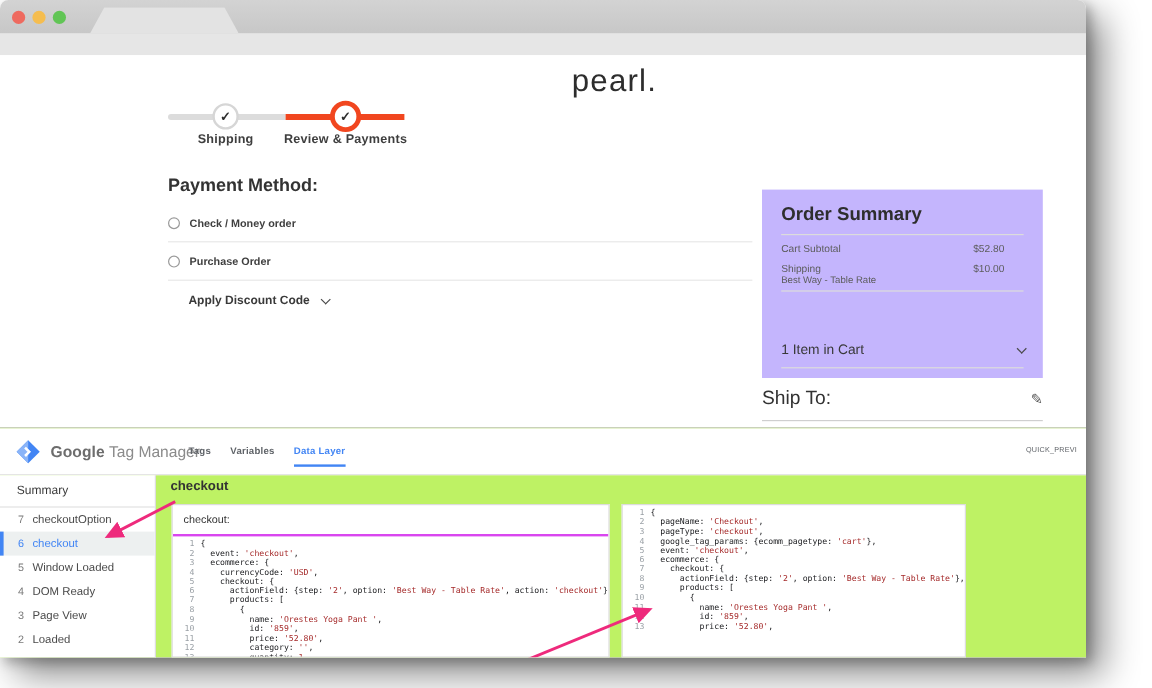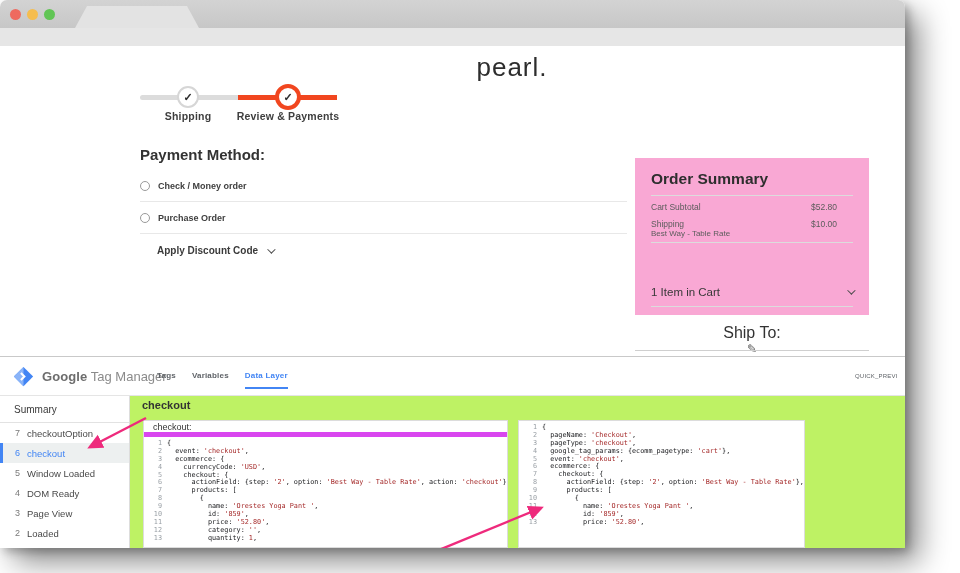--- a/index.html
+++ b/index.html
@@ -43,33 +43,33 @@
   .radio { width:10px; height:10px; border:1px solid #9a9a9a; border-radius:50%;
     background:#fff; margin-right:8px; }
   .pay-lbl { font-size:9px; font-weight:600; color:#3f3f3f; }
   .pay-div { position:absolute; left:140px; width:487px; height:1px; background:#e8e8e8; }
   .discount { position:absolute; left:157px; top:199px; font-size:10px; font-weight:700;
     color:#3a3a3a; display:flex; align-items:center; gap:9px; }
   .chev { width:6px; height:6px; border-right:1.6px solid #4a4a4a;
     border-bottom:1.6px solid #4a4a4a; transform:rotate(45deg) translateY(-2px); }
 
   .order-card { position:absolute; left:635px; top:112px; width:234px; height:157px;
-    background:#f9a8d4; }
+    background:#c4b5fd; }
   .oc-title { position:absolute; left:16px; top:12px; font-size:15.5px; font-weight:600; color:#2e2e2e; }
   .oc-div { position:absolute; left:16px; right:16px; height:1px; background:#dcdcdc; }
   .oc-row { position:absolute; left:16px; right:32px; display:flex;
     justify-content:space-between; font-size:8.5px; color:#5c5c5c; }
   .oc-sub { position:absolute; left:16px; font-size:8px; color:#5c5c5c; }
   .oc-total { position:absolute; left:16px; right:16px; display:flex; justify-content:space-between; }
   .oc-total .tl { font-size:11.5px; font-weight:600; color:#333; }
   .oc-total .tv { font-size:12px; font-weight:700; color:#222; }
   .oc-items { position:absolute; left:16px; right:16px; display:flex;
     justify-content:space-between; align-items:center; font-size:11.5px; color:#383838; }
   .shipto { position:absolute; left:635px; top:278px; width:234px; display:flex;
-    justify-content:space-between; align-items:center;flex-direction:column; }
+    justify-content:space-between; align-items:center; }
   .shipto .st { font-size:16px; color:#333; }
   .shipto .pencil { font-size:12px; color:#555; }
   .shipto-div { position:absolute; left:635px; top:304px; width:234px; height:1px; background:#cfcfcf; }
 
   
   .gtm { position:absolute; left:0; top:356px; width:100%; height:192px;
     background:#bef264; border-top:1px solid #c9c9c9; }
   .gtm-header { position:absolute; left:0; top:0; width:100%; height:39px;
     background:#fff; border-bottom:1px solid #e5e5e5; }
   .gtm-logo { position:absolute; left:13px; top:9px; }
@@ -91,22 +91,22 @@
   .evn { width:12px; text-align:right; font-size:9px; color:#7a7a7a; margin-left:5px; }
   .evl { font-size:9.5px; color:#4a4a4a; margin-left:7px; }
   .ev.sel { background:#edf0f0; border-left-color:#4285f4; }
   .ev.sel .evn, .ev.sel .evl { color:#4285f4; }
 
   .msg-title { position:absolute; left:142px; top:42px; font-size:11px; font-weight:700; color:#333; }
   .code-card { position:absolute; top:63px; bottom:0; background:#fff;
     border:1px solid #dcdcdc; overflow:hidden; }
   .code-card.left { left:143px; width:365px; }
   .code-card.right { left:518px; width:287px; }
-  .cc-head { height:16px; display:flex; align-items:center; padding-left:9px;
-    font-size:9px; color:#333; border-bottom:5px solid #d946ef; }
+  .cc-head { height:26px; display:flex; align-items:center; padding-left:9px;
+    font-size:9px; color:#333; border-bottom:2px solid #d946ef; }
   .cc-body { padding-top:3px; }
   .cl { height:7.9px; display:flex; font-family:"DejaVu Sans Mono", monospace;
     font-size:6.8px; line-height:7.9px; }
   .ln { width:18px; text-align:right; color:#9aa0a6; flex:none; }
   .cd { white-space:pre; color:#202124; padding-left:5px; }
   .str { color:#a52a2a; }
 
   .arrows { position:absolute; left:0; top:0; width:905px; height:548px;
     pointer-events:none; z-index:50; }
 </style>

